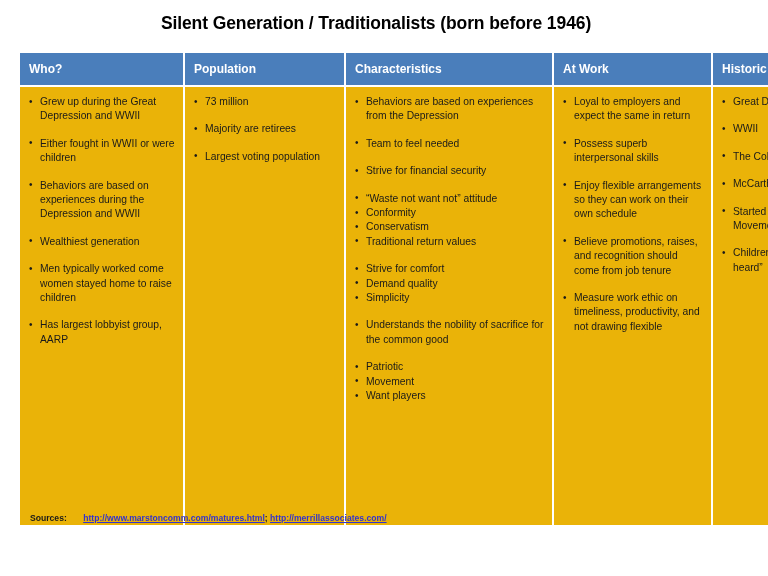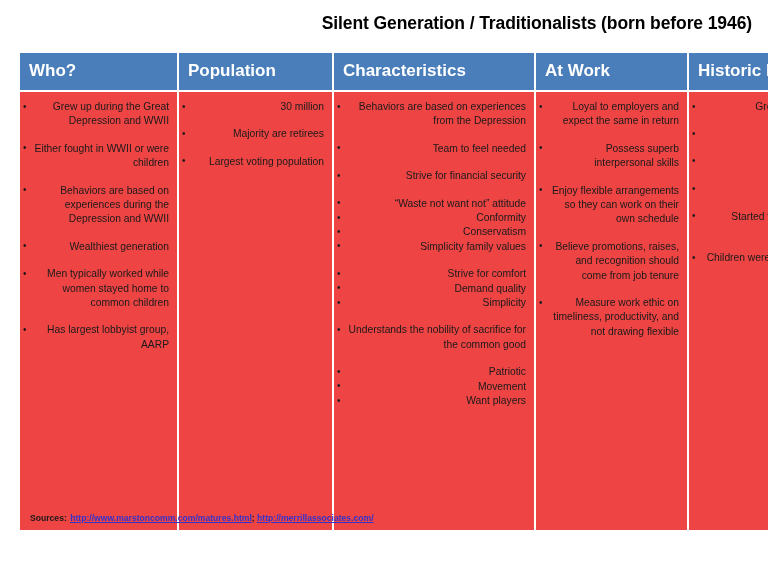--- a/index.html
+++ b/index.html
@@ -17,57 +17,56 @@
     position: relative;
     width: 768px;
     height: 576px;
     box-sizing: border-box;
   }
   .slide-title {
     position: absolute;
     left: 0;
     top: 13px;
     width: 752px;
-    text-align: right;
+    text-align: center;
     font-size: 17.5px;
     font-weight: bold;
     color: #000000;
     letter-spacing: -0.1px;
   }
   .table-wrap {
     position: absolute;
     left: 18px;
     top: 53px;
     width: 732px;
   }
   table.gen-table {
     width: 732px;
     border-collapse: separate;
     border-spacing: 2px 0;
     table-layout: fixed;
   }
   table.gen-table th {
     background: #4a7ebb;
     color: #ffffff;
-    font-size: 17px;
+    font-size: 12px;
     font-weight: bold;
     text-align: left;
-    padding: 8px 9px 9px 9px;
+    padding: 8px 15px 9px 9px;
     vertical-align: middle;
     height: 15px;
     border: 0;
   }
   table.gen-table td {
-    background: #ef4444;
+    background: #eab308;
     vertical-align: top;
-    padding: 8px 8px 10px 0;
+    padding: 8px 8px 10px 6px;
     border: 0;
     border-top: 2px solid #ffffff;
     height: 420px;
-    text-align: right;
   }
   .col-who    { width: 139px; }
   .col-pop    { width: 135px; }
   .col-char   { width: 182px; margin-left: 48px; }
   .col-work   { width: 133px; }
   .col-hist   { width: 137px; }
 
   ul.bullets {
     margin: 0;
     padding: 0;
@@ -99,21 +98,21 @@
 
   .sources {
     position: absolute;
     left: 30px;
     top: 513px;
     font-size: 8.6px;
     color: #1a1a1a;
     font-weight: bold;
     white-space: nowrap;
   }
-  .sources .lbl { margin-right: 1px; text-align: center; }
+  .sources .lbl { margin-right: 14px; text-align: center; }
   .sources a {
     color: #3333cc;
     text-decoration: underline;
     font-weight: bold;
   }
   .sources .sep { color: #1a1a1a; }
 </style>
 </head>
 <body>
 
@@ -133,40 +132,40 @@
         </tr>
       </thead>
       <tbody>
         <tr>
           <td>
             <ul class="bullets">
                 <li>Grew up during the Great Depression and WWII</li>
                 <li>Either fought in WWII or were children</li>
                 <li>Behaviors are based on experiences during the Depression and WWII</li>
                 <li>Wealthiest generation</li>
-                <li>Men typically worked while women stayed home to common children</li>
+                <li>Men typically worked come women stayed home to raise children</li>
                 <li>Has largest lobbyist group, AARP</li>
               </ul>
           </td>
           <td>
             <ul class="bullets">
-                <li>30 million</li>
+                <li>73 million</li>
                 <li>Majority are retirees</li>
                 <li>Largest voting population</li>
               </ul>
           </td>
           <td>
             <ul class="bullets">
                 <li>Behaviors are based on experiences from the Depression</li>
                 <li>Team to feel needed</li>
                 <li>Strive for financial security</li>
                 <li class="tight">“Waste not want not” attitude</li>
                 <li class="tight">Conformity</li>
                 <li class="tight">Conservatism</li>
-                <li>Simplicity  family values</li>
+                <li>Traditional  return values</li>
                 <li class="tight">Strive for comfort</li>
                 <li class="tight">Demand quality</li>
                 <li>Simplicity</li>
                 <li>Understands the nobility of sacrifice for the common good</li>
                 <li class="tight">Patriotic</li>
                 <li class="tight">Movement</li>
                 <li>Want players</li>
               </ul>
           </td>
           <td>

